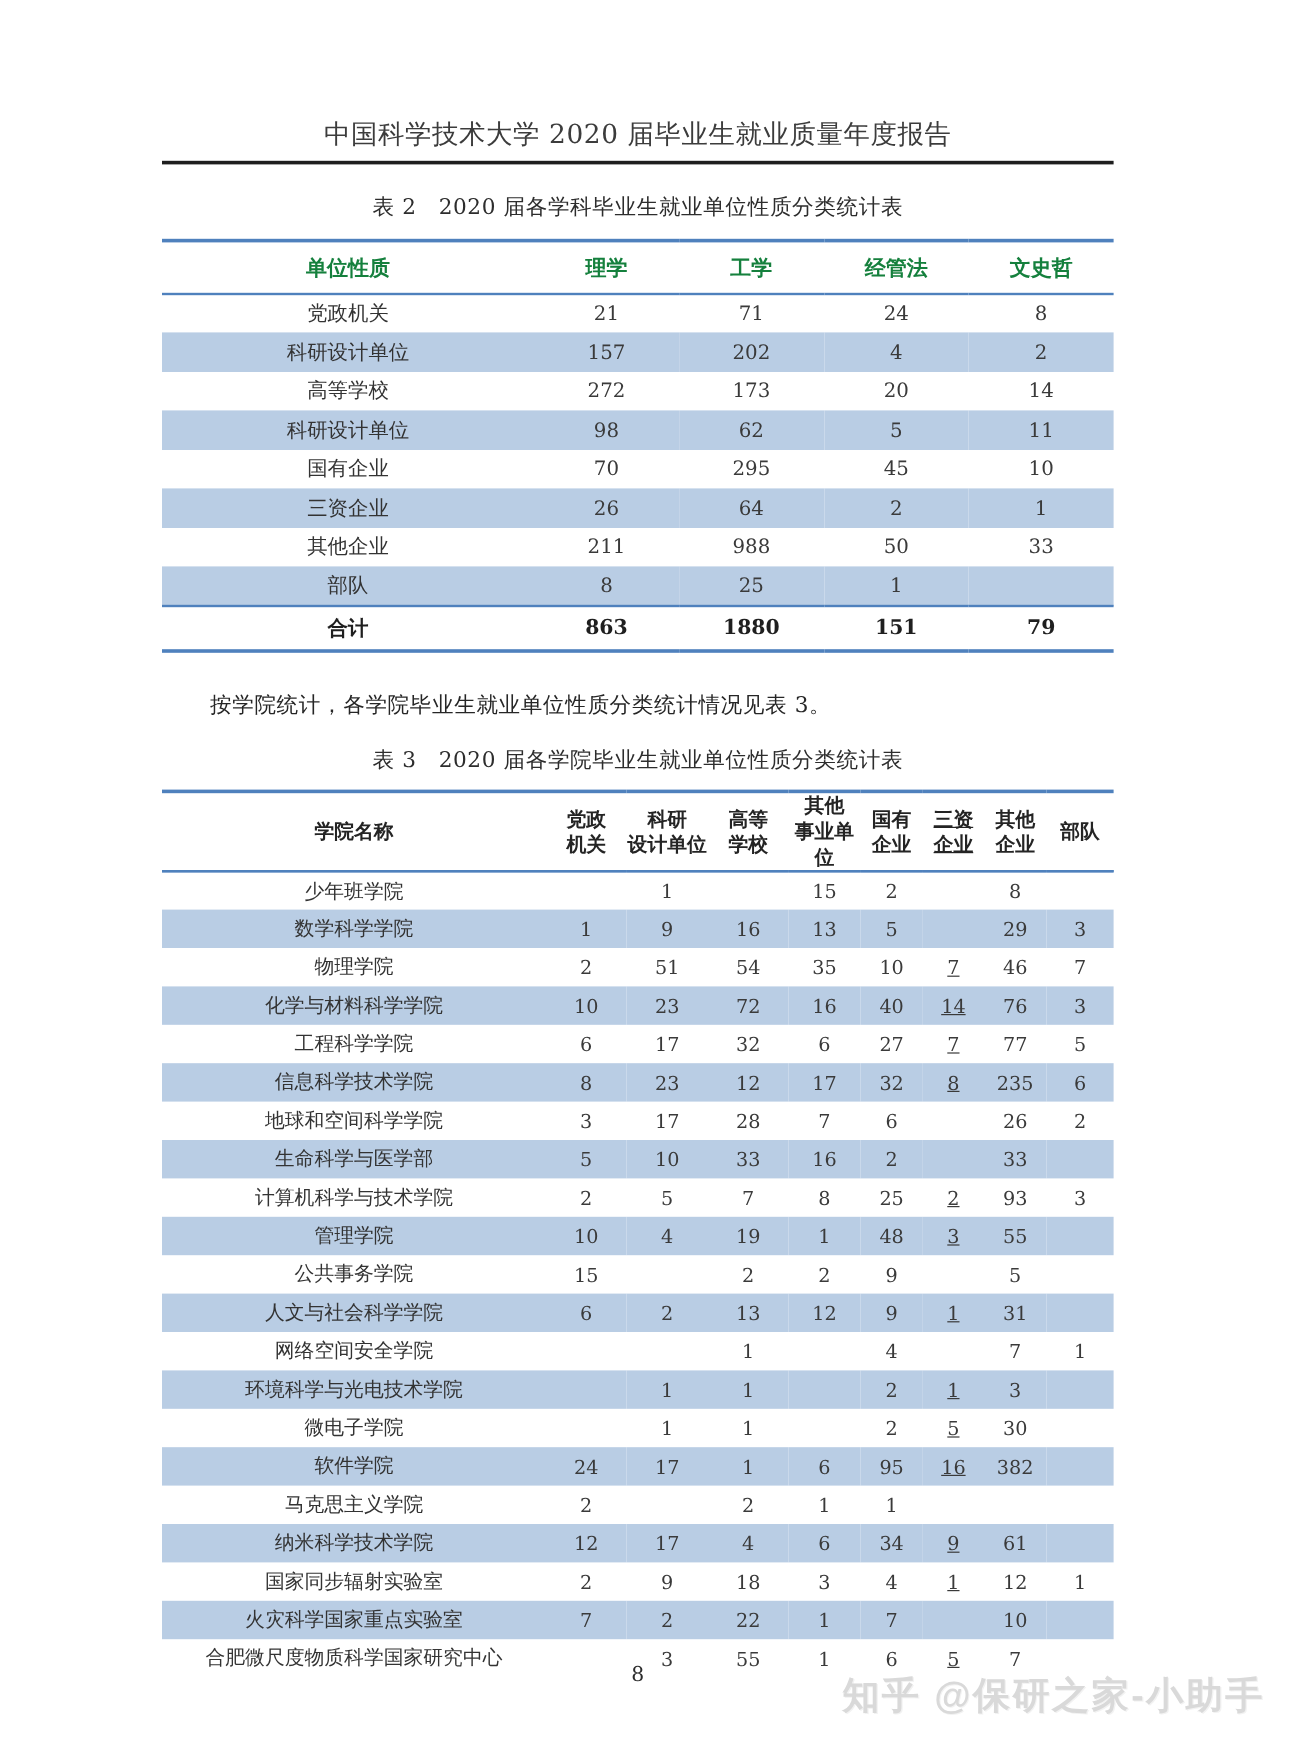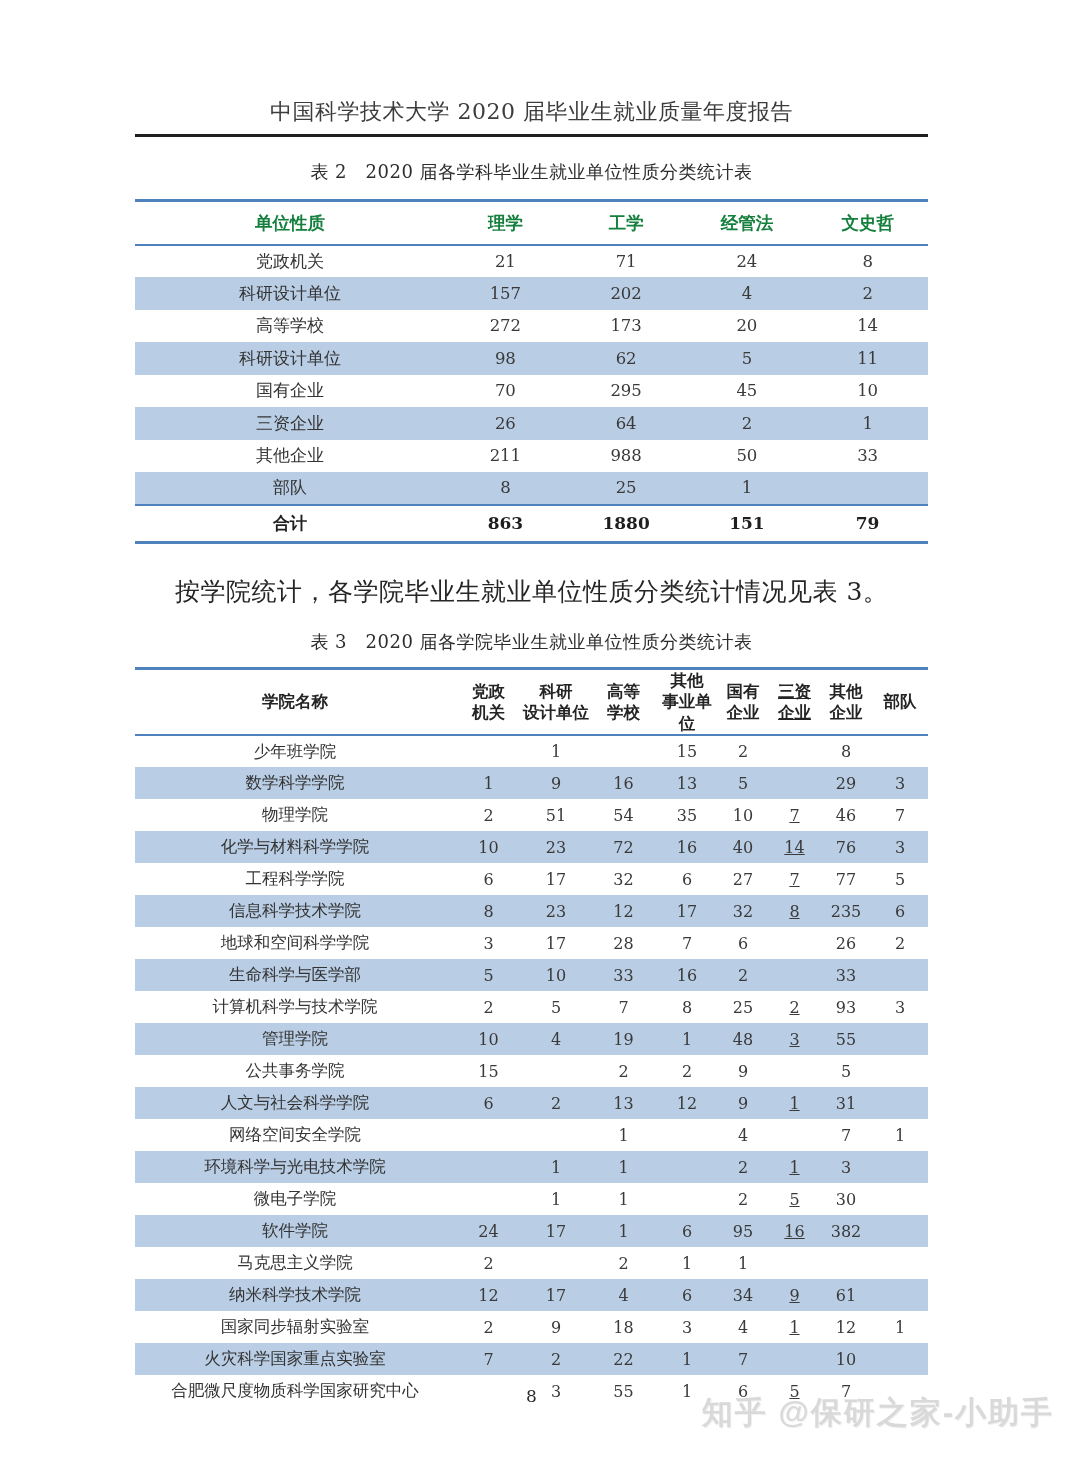--- a/index.html
+++ b/index.html
@@ -70,21 +70,21 @@
     height:38px;
     font-weight:bold;
     font-size:17px;
     color:#1f1f1f;
     border-top:2.5px solid var(--border);
     border-bottom:3.5px solid var(--border);
   }
   tr.stripe td{background:var(--stripe);}
   .para{
     margin-top:31px;
-    font-size:25px;
+    font-size:18px;
     color:#262626;
     text-indent:40px;
     letter-spacing:0.5px;
   }
   .t3{margin-top:13px;border-top:3px solid var(--border);}
   .t3 thead th{
     height:54px;
     font-size:16.5px;
     font-weight:bold;
     text-align:center;

